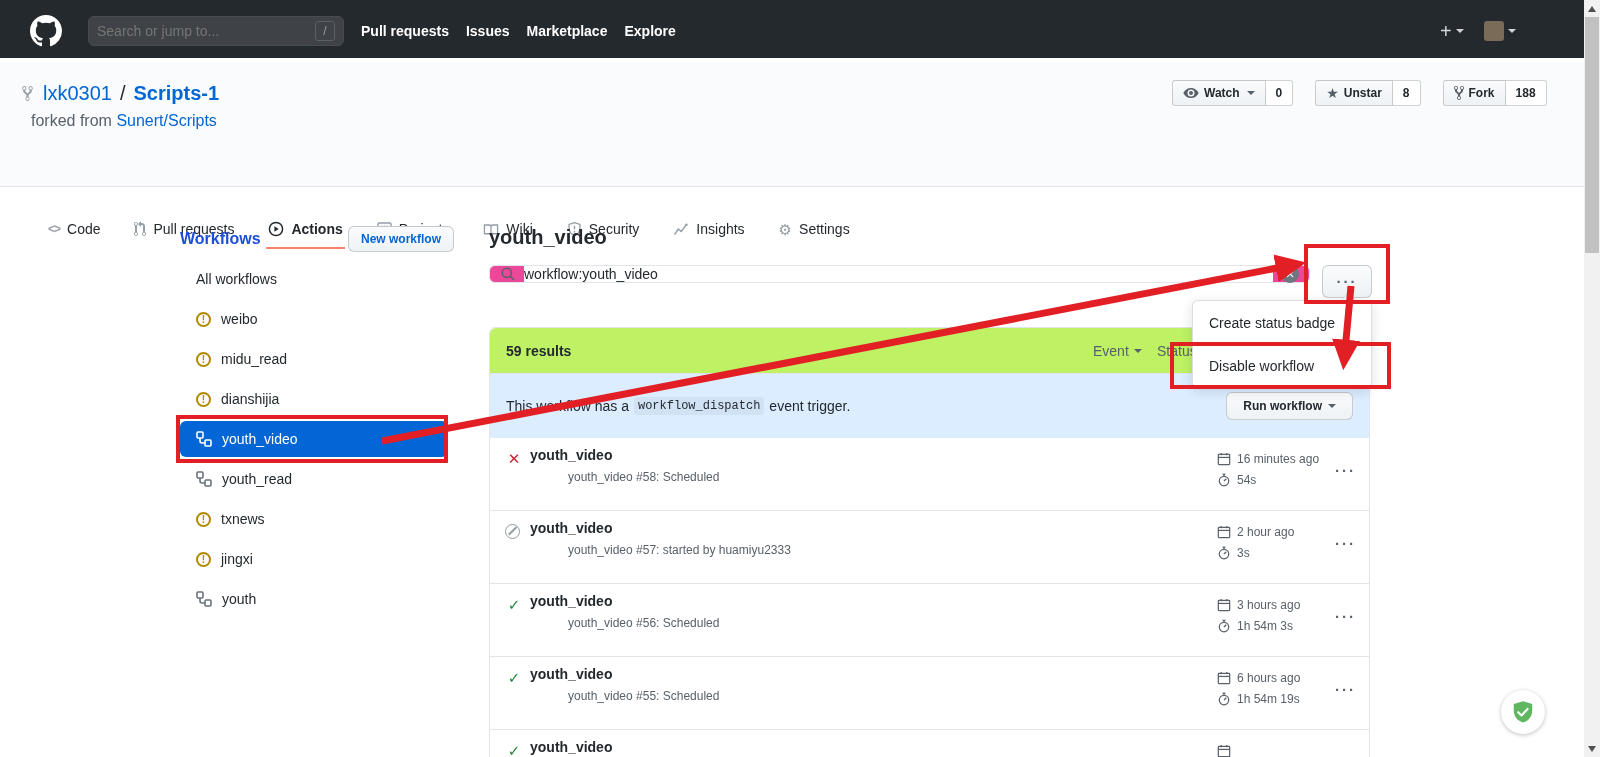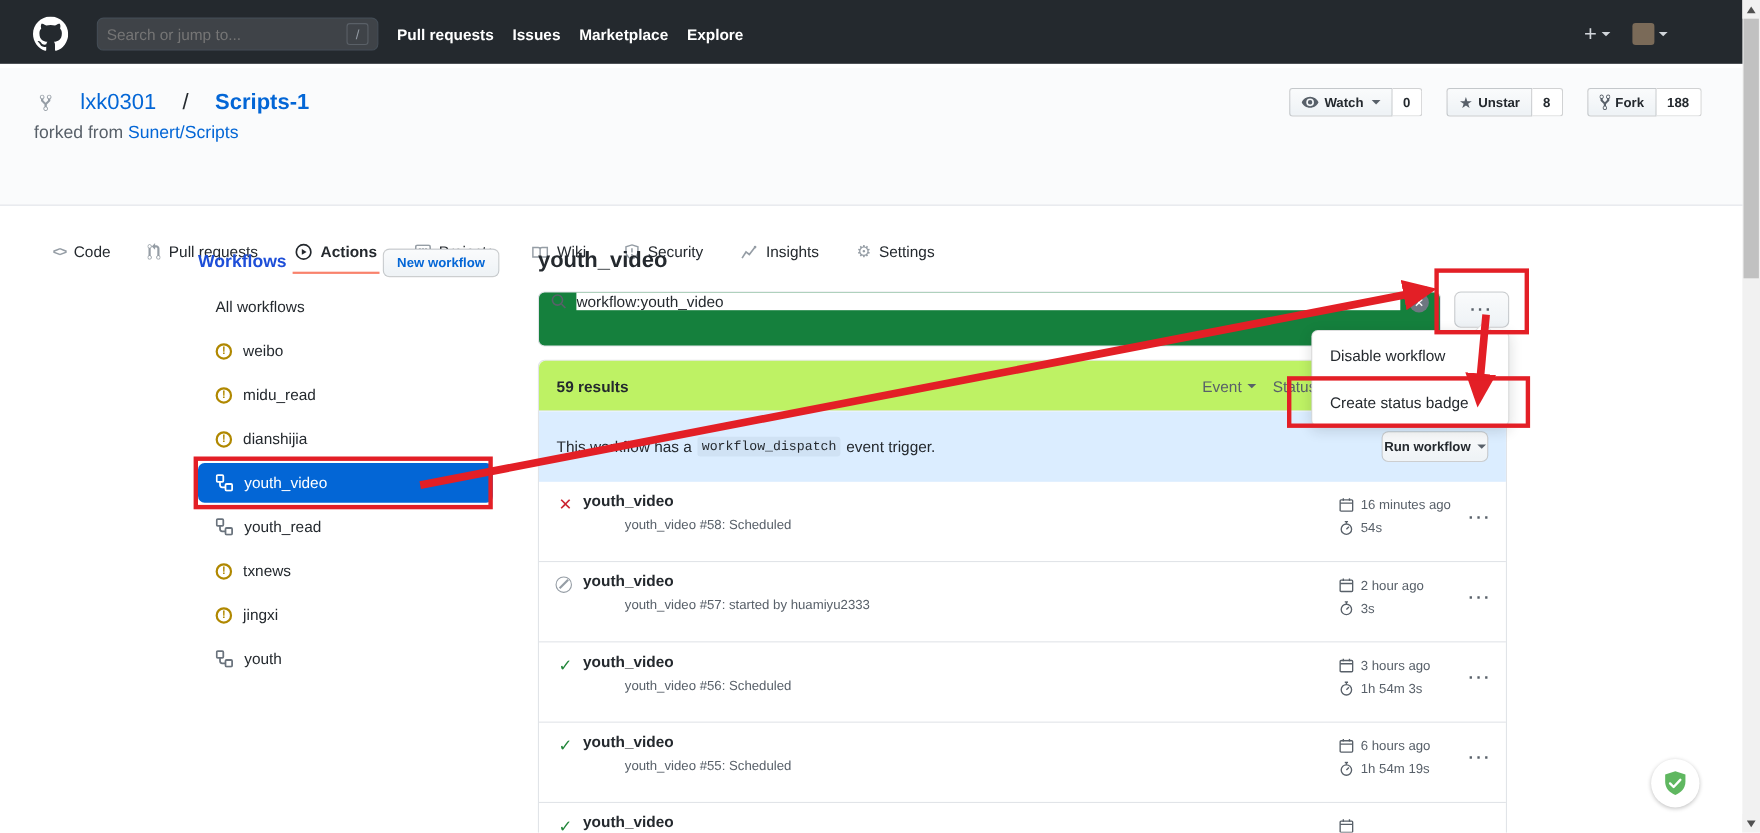--- a/index.html
+++ b/index.html
@@ -22,22 +22,22 @@
   .plus-group, .avatar-group { display:flex; align-items:center; gap:4px; cursor:pointer; }
   .plus-glyph { color:#d1d5da; font-size:20px; font-weight:400; line-height:1; }
   .caret { width:0; height:0; border-left:4px solid transparent; border-right:4px solid transparent;
     border-top:4px solid currentColor; display:inline-block; }
   .nav-right .caret { color:#d1d5da; }
   .avatar { width:20px; height:20px; border-radius:3px; background:#7a6a58; }
 
   
   .repo-header { position:absolute; left:0; top:62px; width:1600px; height:125px;
     background:#fafbfc; border-bottom:1px solid #e1e4e8; }
-  .repo-title { position:absolute; left:34px; top:20px; font-size:20px; color:#0366d6;
-    display:flex; align-items:center; gap:24px; }
+  .repo-title { position:absolute; left:20px; top:20px; font-size:20px; color:#0366d6;
+    display:flex; align-items:center; gap:8px; }
   .repo-title .sep { color:#24292e; }
   .repo-title a { color:#0366d6; text-decoration:none; cursor:pointer; }
   .repo-title .repo-name { font-weight:700; }
   .fork-svg { fill:#959da5; }
   .forked-line { position:absolute; left:31px; top:50px; font-size:16px; color:#586069; }
   .forked-line a { color:#0366d6; text-decoration:none; cursor:pointer; }
   .repo-actions { position:absolute; left:1172px; top:18px; display:flex; gap:22px; }
   .btn-group { display:flex; }
   .soc-btn { display:flex; align-items:center; gap:5px; padding:3px 10px; height:26px;
     font-size:12px; font-weight:600; color:#24292e; cursor:pointer;
@@ -70,23 +70,23 @@
   .sb-item { height:40px; display:flex; align-items:center; gap:10px; padding-left:16px;
     font-size:14px; color:#24292e; cursor:pointer; border-radius:6px; }
   .sb-item .sicon { display:flex; align-items:center; color:#6a737d; }
   .sb-item.selected { background:#0366d6; color:#fff; height:36px; margin:2px 0; }
   .sb-item.selected .sicon { color:#fff; }
   .warn-icon { width:15px; height:15px; border:2px solid #b08800; border-radius:50%;
     color:#b08800; font-size:10px; font-weight:700; display:flex; align-items:center; justify-content:center; }
 
   
   .main-title { position:absolute; left:489px; top:226px; font-size:20px; font-weight:700; color:#24292e; }
-  .wf-search { position:absolute; left:489px; top:265px; width:821px; height:50px;
-    border:1px solid #e1e4e8; border-radius:6px; background:#15803d;
-    display:flex; align-items:flex-start; padding:0 10px; gap:8px; }
+  .wf-search { position:absolute; left:489px; top:265px; width:821px; height:18px;
+    border:1px solid #e1e4e8; border-radius:6px; background:#ec4899;
+    display:flex; align-items:center; padding:0 10px; gap:8px; }
   .wf-search input { flex:1; border:0; outline:none; font-size:14px; color:#24292e; font-family:inherit; }
   .clear-btn { width:18px; height:18px; border-radius:50%; background:#6e7781; color:#fff;
     font-size:11px; display:flex; align-items:center; justify-content:center; cursor:pointer; }
   .kebab-btn { position:absolute; left:1322px; top:265px; width:50px; height:33px;
     background:linear-gradient(-180deg,#fafbfc,#eff3f6 90%); border:1px solid rgba(27,31,35,.2);
     border-radius:6px; color:#586069; font-weight:700; font-size:15px; letter-spacing:2px;
     display:flex; align-items:center; justify-content:center; cursor:pointer; }
 
   
   .card { position:absolute; left:489px; top:327px; width:881px; height:470px;
@@ -97,21 +97,21 @@
   .filter { position:absolute; top:15px; font-size:14px; color:#586069; cursor:pointer;
     display:flex; align-items:center; gap:5px; }
   .filter .caret { color:#586069; }
   .filter-event { left:571px;margin-left:32px; }
   .filter-status { left:667px; }
 
   .banner { position:relative; height:64px; background:#dbedff; padding:0 16px;
     display:flex; align-items:center; font-size:14px; color:#24292e; }
   .banner code { font-family:"Liberation Mono", "DejaVu Sans Mono", monospace; font-size:12px;
     background:rgba(27,31,35,.05); padding:2px 4px; border-radius:3px; margin:0 5px; }
-  .run-workflow-btn { position:absolute; right:16px; top:18px; height:28px; padding:0 1px;
+  .run-workflow-btn { position:absolute; right:16px; top:18px; height:28px; padding:0 16px;
     display:flex; align-items:center; gap:6px; font-size:12px; font-weight:600; color:#24292e; cursor:pointer;
     background:linear-gradient(-180deg,#fafbfc,#eff3f6 90%);
     border:1px solid rgba(27,31,35,.2); border-radius:6px; }
   .run-workflow-btn .caret { color:#586069; }
 
   .run-row { position:relative; height:73px; border-bottom:1px solid #e1e4e8; }
   .run-status { position:absolute; left:15px; top:12px; width:18px; height:18px;
     display:flex; align-items:center; justify-content:center; font-size:15px; font-weight:700; }
   .s-failure { color:#cb2431; }
   .s-success { color:#22863a; }
@@ -527,22 +527,22 @@
               <line x1="4.8" y1="1" x2="4.8" y2="3.6" stroke-width="1.4"></line>
               <line x1="11.2" y1="1" x2="11.2" y2="3.6" stroke-width="1.4"></line>
             </svg>
           </div>
       </div>
       <span class="row-kebab">···</span>
     </div>
   </div>
 
   <div class="dropdown">
+    <div class="dd-item">Create status badge</div>
     <div class="dd-item">Disable workflow</div>
-    <div class="dd-item">Create status badge</div>
   </div>
 
   <div class="annot-box box-sidebar"></div>
   <div class="annot-box box-kebab"></div>
   <div class="annot-box box-disable"></div>
   <svg class="annot-svg" width="1600" height="757">
     <defs>
       <marker id="arrowhead" markerWidth="4.6" markerHeight="4" refX="3.2" refY="2" orient="auto">
         <path d="M0,0 L4.4,2 L0,4 z" fill="#e31f26"></path>
       </marker>

